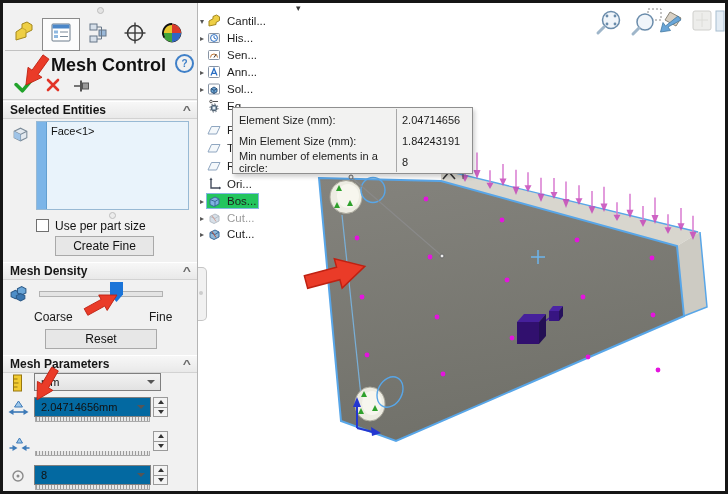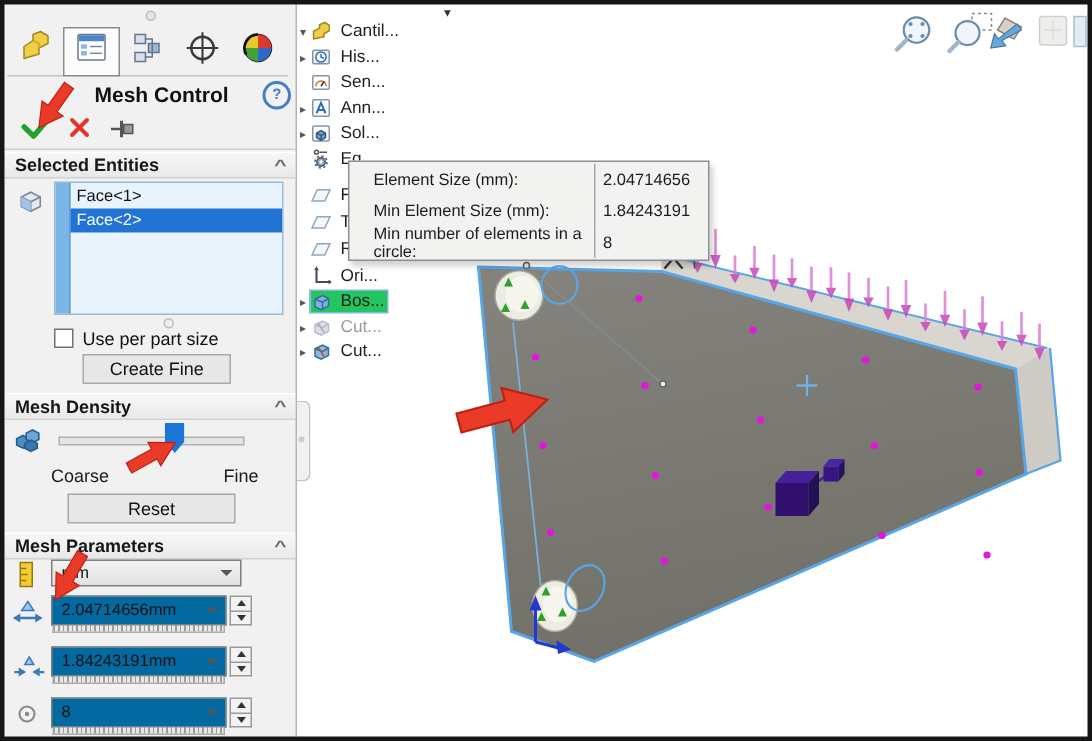--- a/index.html
+++ b/index.html
@@ -5,21 +5,21 @@
   html,body{margin:0;padding:0;background:#e8e8e8;font-family:"Liberation Sans",sans-serif;}
   .screen{position:relative;width:728px;height:494px;background:#fff;overflow:hidden;}
   .frame{position:absolute;inset:0;border:3px solid #161616;z-index:70;pointer-events:none;}
 
   
   .panel{position:absolute;left:3px;top:3px;width:194px;height:488px;background:#f1f1f1;border-right:1px solid #b5b5b5;overflow:hidden;z-index:10;}
   .grip-dot{position:absolute;left:94px;top:4px;width:5px;height:5px;border-radius:50%;background:#e4e4e4;border:1px solid #bdbdbd;}
   .tabbar{position:absolute;left:2px;top:14px;width:187px;height:33px;border-bottom:1px solid #c2c2c2;}
   .tab{position:absolute;top:1px;width:36px;height:31px;display:flex;align-items:center;justify-content:center;border:1px solid transparent;}
   .tab.active{background:#fcfcfc;border:1px solid #8a8a8a;}
-  .ptitle{position:absolute;left:60px;top:52px;font-weight:bold;font-size:14px;color:#111;}
+  .ptitle{position:absolute;left:48px;top:52px;font-weight:bold;font-size:18px;color:#111;}
   .help{position:absolute;left:172px;top:51px;width:15px;height:15px;border:2px solid #4080c8;border-radius:50%;color:#4080c8;font-size:10px;font-weight:bold;display:flex;align-items:center;justify-content:center;}
   .act{position:absolute;display:flex;align-items:center;justify-content:center;}
   .pdivider{position:absolute;left:0;right:0;height:1px;background:#cfcfcf;}
   .ghead{position:absolute;left:0;right:0;height:18px;background:linear-gradient(#f7f7f7,#e9e9e9);border-top:1px solid #fff;border-bottom:1px solid #d2d2d2;font-weight:bold;font-size:12px;color:#161616;display:flex;align-items:center;justify-content:space-between;padding:0 7px;box-sizing:border-box;gap:48px;}
   .gchev{font-size:10px;color:#6a6a6a;font-weight:bold;transform:scaleX(1.4);}
   .icn{position:absolute;display:inline-flex;}
   .flist{position:absolute;left:33px;top:118px;width:153px;height:89px;background:#e9f3fb;border:1px solid #98b9d4;display:flex;box-sizing:border-box;}
   .fstrip{width:9px;background:#7cb5e8;border-right:1px solid #639fd0;}
   .fitems{flex:1;padding-top:1px;}
   .fitem{height:16px;line-height:16px;padding-left:4px;font-size:11px;color:#111;}
@@ -49,21 +49,21 @@
   .tree{position:absolute;inset:0;z-index:4;pointer-events:none;}
   .trow{position:absolute;height:16px;display:flex;align-items:center;font-size:11.5px;color:#1e1e1e;white-space:nowrap;pointer-events:auto;}
   .texp{width:10px;font-size:8px;color:#555;text-align:center;flex:none;}
   .ticon{width:15px;height:14px;margin-right:3px;display:inline-flex;flex:none;}
   .tlabel{padding:0 2px;}
   .thl{display:flex;align-items:center;background:#22c55e;outline:1px solid #84b6e2;justify-content:space-between;}
   .trow.dim .tlabel{color:#9b9b9b;}
   .trow.dim .ticon{opacity:.55;}
   .tree-collapse{position:absolute;left:99px;top:0px;font-size:9px;color:#333;z-index:4;}
   .tooltip{position:absolute;left:35px;top:104px;width:241px;height:67px;background:#f2f2f1;border:1px solid #8f8f8f;box-shadow:2px 3px 4px rgba(0,0,0,.18);display:grid;grid-template-columns:163px 1fr;grid-auto-rows:21px;font-size:11px;color:#1c1c1c;z-index:6;align-items:center;box-sizing:border-box;padding-top:1px;}
-  .tt-l{padding-left:6px;margin-left:10px;}
+  .tt-l{padding-left:6px;}
   .tt-v{border-left:1px solid #a8a8a8;padding-left:5px;height:100%;display:flex;align-items:center;}
   .overlay{position:absolute;inset:0;z-index:50;pointer-events:none;}
 </style>
 </head>
 <body>
 
 <div class="screen">
 
   <div class="panel">
     <div class="grip-dot"></div>
@@ -155,21 +155,20 @@
           <path d="M3 6 L9 3 L15 6 L15 12 L9 15 L3 12 Z" fill="#e3e9ef" stroke="#7a8a98"></path>
           <path d="M3 6 L9 9 L15 6 M9 9 V15" fill="none" stroke="#7a8a98"></path>
           <path d="M3 6 L9 9 L9 15 L3 12 Z" fill="#9fc4e8"></path>
         </svg>
     </span>
 
     <div class="flist">
       <div class="fstrip"></div>
       <div class="fitems">
         <div class="fitem">Face&lt;1&gt;</div>
-        <div class="fitem sel">Face&lt;2&gt;</div>
       </div>
     </div>
     <div class="rsz-dot"></div>
 
     <div class="cbox"></div>
     <div class="clabel">Use per part size</div>
 
     <button class="btn" style="left:52px;top:233px;width:99px;height:20px">Create Fine</button>
 
     <div class="ghead" style="top:259px">
@@ -232,24 +231,20 @@
 
     <span class="icn" style="left:5px;top:432px">
       <svg width="23" height="20" viewBox="0 0 22 20">
           <polygon points="11,3 14,8 8,8" fill="#9fc8ea" stroke="#3d7ab8"></polygon>
           <line x1="1" y1="13" x2="5" y2="13" stroke="#3d7ab8" stroke-width="1.5"></line>
           <polygon points="4,10 9,13 4,16" fill="#3d7ab8"></polygon>
           <line x1="17" y1="13" x2="21" y2="13" stroke="#3d7ab8" stroke-width="1.5"></line>
           <polygon points="18,10 13,13 18,16" fill="#3d7ab8"></polygon>
         </svg>
     </span>
-    <div class="combo" style="left:31px;top:428px;width:117px;height:20px">
-      <span>1.84243191mm</span>
-      <span class="cchev"></span>
-    </div>
     <div class="spin" style="left:150px;top:428px;height:20px">
       <div class="sb">
           <span class="tri-up"></span>
         </div>
       <div class="sb">
           <span class="tri-dn"></span>
         </div>
     </div>
     <div class="wheel" style="left:32px;top:448px;width:115px"></div>
 

